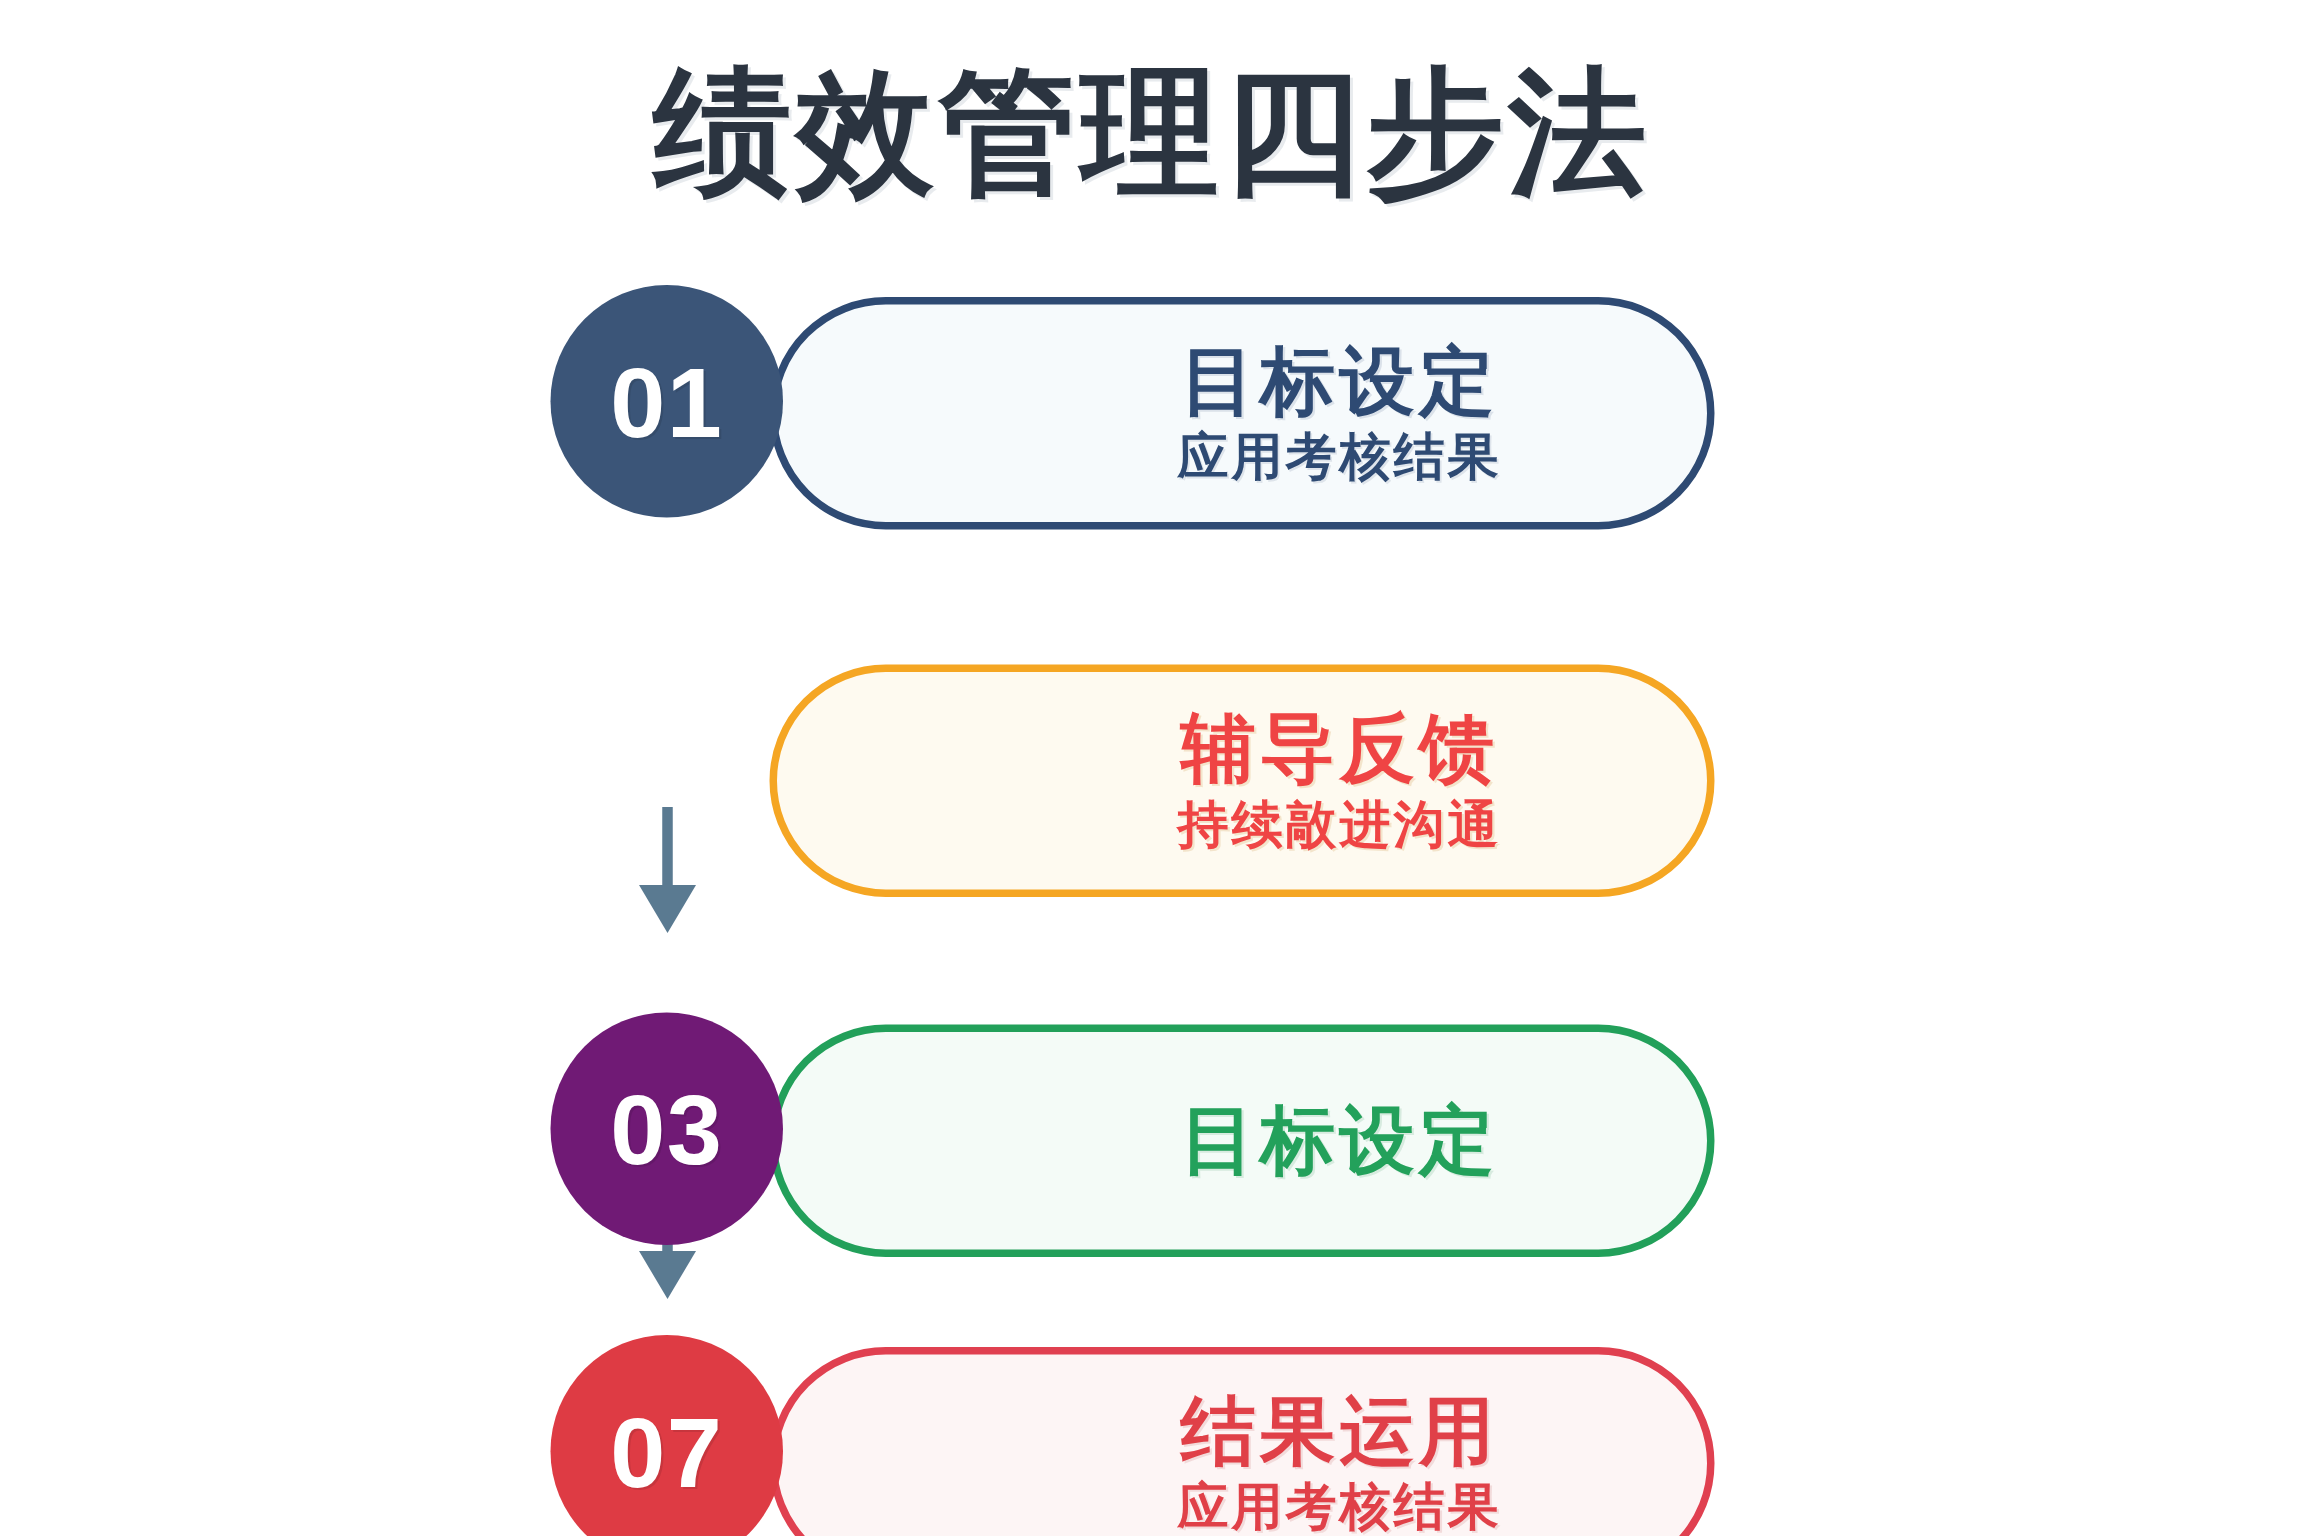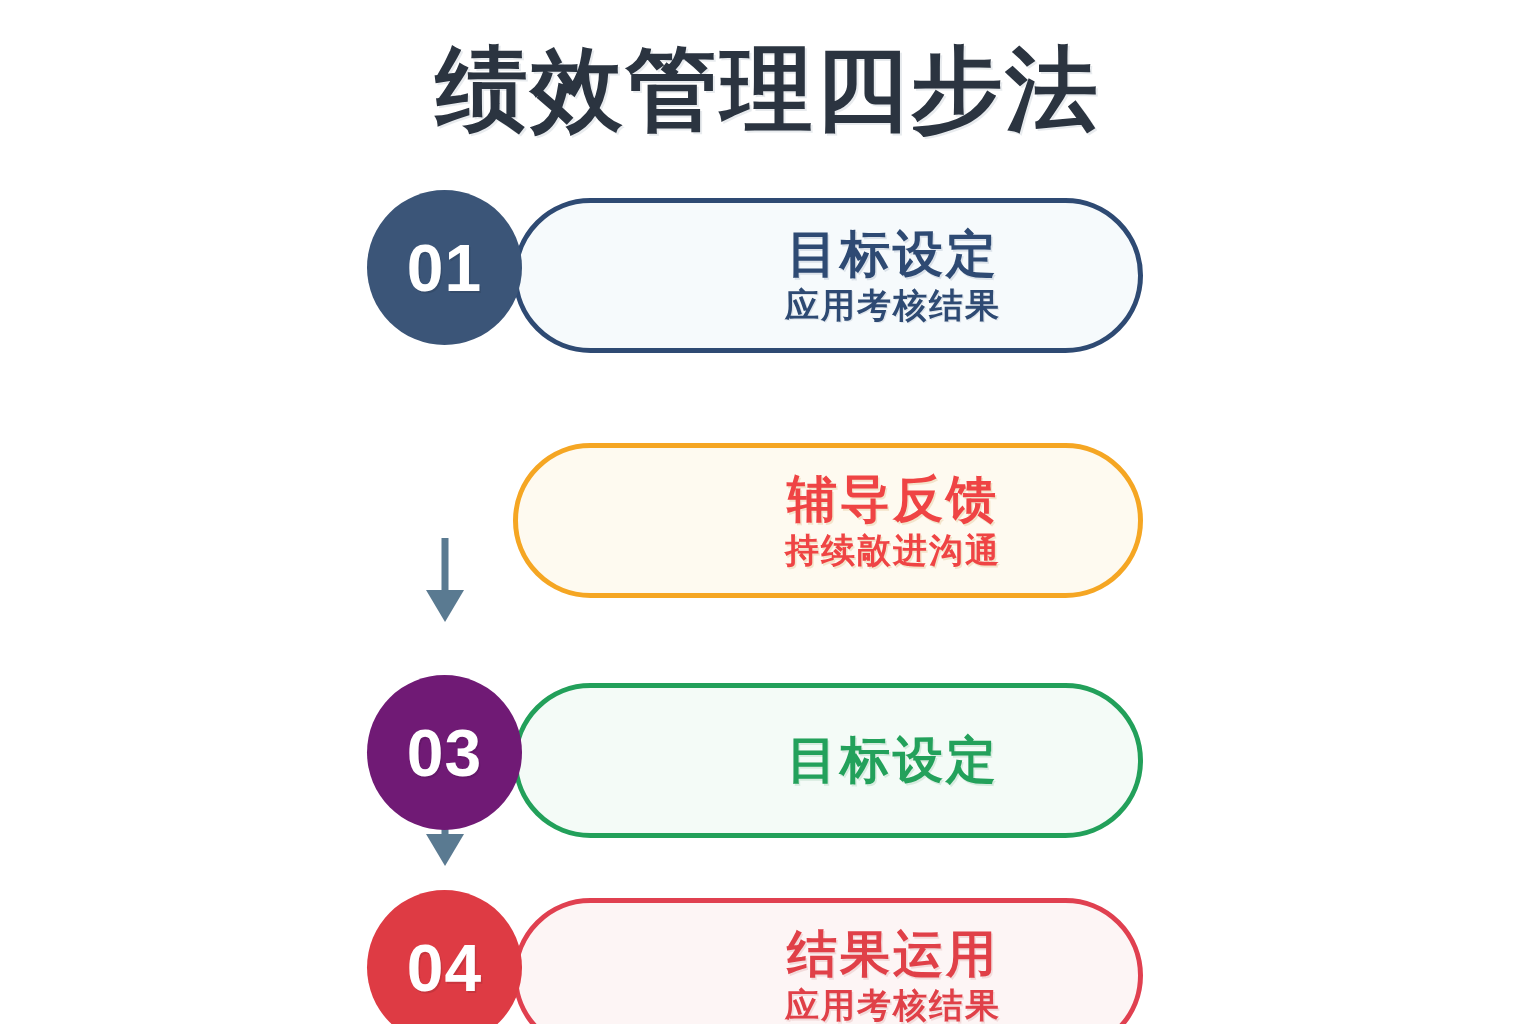--- a/index.html
+++ b/index.html
@@ -200,18 +200,18 @@
         <span class="circle-num">03</span>
       </div>
     </div>
 
     <div class="step step-4">
       <div class="card">
         <div class="card-title">结果运用</div>
         <div class="card-sub">应用考核结果</div>
       </div>
       <div class="circle">
-        <span class="circle-num">04</span>
+        <span class="circle-num">07</span>
       </div>
     </div>
 
   </div>
 </div>
 
 </body></html>

